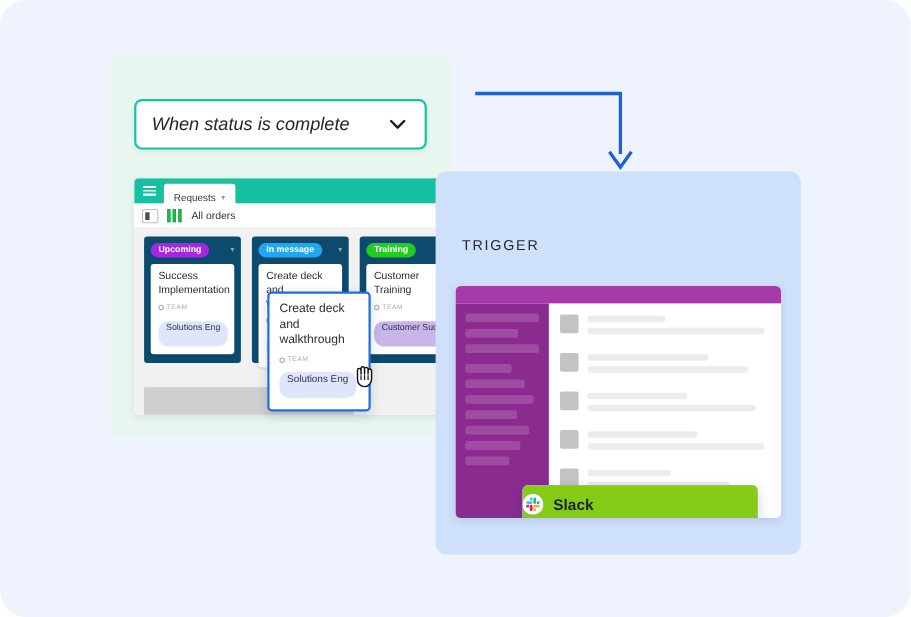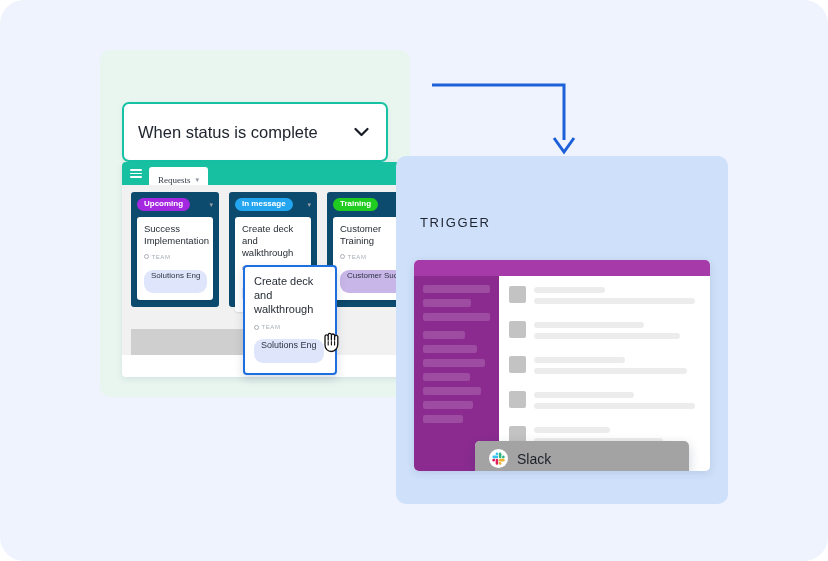--- a/index.html
+++ b/index.html
@@ -48,25 +48,26 @@
   .select-box {
     position: absolute;
     background: #ffffff;
     border-radius: 7px;
     display: flex;
     align-items: center;
     box-sizing: border-box;
   }
   .trigger-select {
     left: 22px;
-    top: 52px;
+    top: 40px;
     width: 266px;
-    height: 60px;
+    height: 46px;
     border: 2.2px solid #16c2a4;
     box-shadow: 0 2px 5px rgba(30,60,90,0.07);
+    font-style: italic;
   }
   .select-text {
     flex: 1;
     padding-left: 14px;
     font-size: 16.5px;
     color: #20262f;
     white-space: nowrap;
     overflow: hidden;
   }
   .chev {
@@ -119,21 +120,20 @@
     top: 5px;
     height: 18px;
     background: #ffffff;
     border-radius: 3px 3px 0 0;
     padding: 4px 9px;
     display: flex;
     align-items: center;
     gap: 5px;
     font-size: 9px;
     color: #333a45;
-    font-family: Liberation Serif, serif;
   }
   .tab-caret {
     font-size: 7px;
     color: #8d949f;
     line-height: 1;
   }
   .board-toolbar {
     position: relative;
     height: 22px;
     background: #ffffff;
@@ -394,25 +394,26 @@
     left: 61px;
     top: 181px;
     width: 214px;
     background: #ffffff;
     border-radius: 5px;
     box-shadow: 0 4px 12px rgba(20,40,80,0.20);
     overflow: hidden;
     z-index: 25;
   }
   .toast-head {
-    background: #a3a3a3;
-    padding: 8px 14px;
+    background: #84cc16;
+    padding: 8px 0;
     display: flex;
     align-items: center;
     gap: 9px;
+    font-weight: bold;
   }
   .toast-title {
     font-size: 14px;
     color: #1d2128;
   }
 </style>
 </head>
 <body>
 
 <div class="canvas">
@@ -440,20 +441,29 @@
       <div class="board-topbar">
         <span class="burger">
             <i></i>
             <i></i>
             <i></i>
           </span>
         <span class="board-tab">
           <span>Requests</span>
           <span class="tab-caret">▾</span>
         </span>
+      </div>
+      <div class="board-toolbar">
+        <span class="split-icon"></span>
+        <span class="board-icon">
+            <i></i>
+            <i></i>
+            <i></i>
+          </span>
+        <span class="toolbar-text">All orders</span>
       </div>
       <div class="board-body">
 
         <div class="column">
           <div class="col-head">
             <span class="pill" style="background:#a328e0">Upcoming</span>
             <span class="col-caret">▾</span>
           </div>
           <div class="card">
             <div class="card-title">Success Implementation</div>

